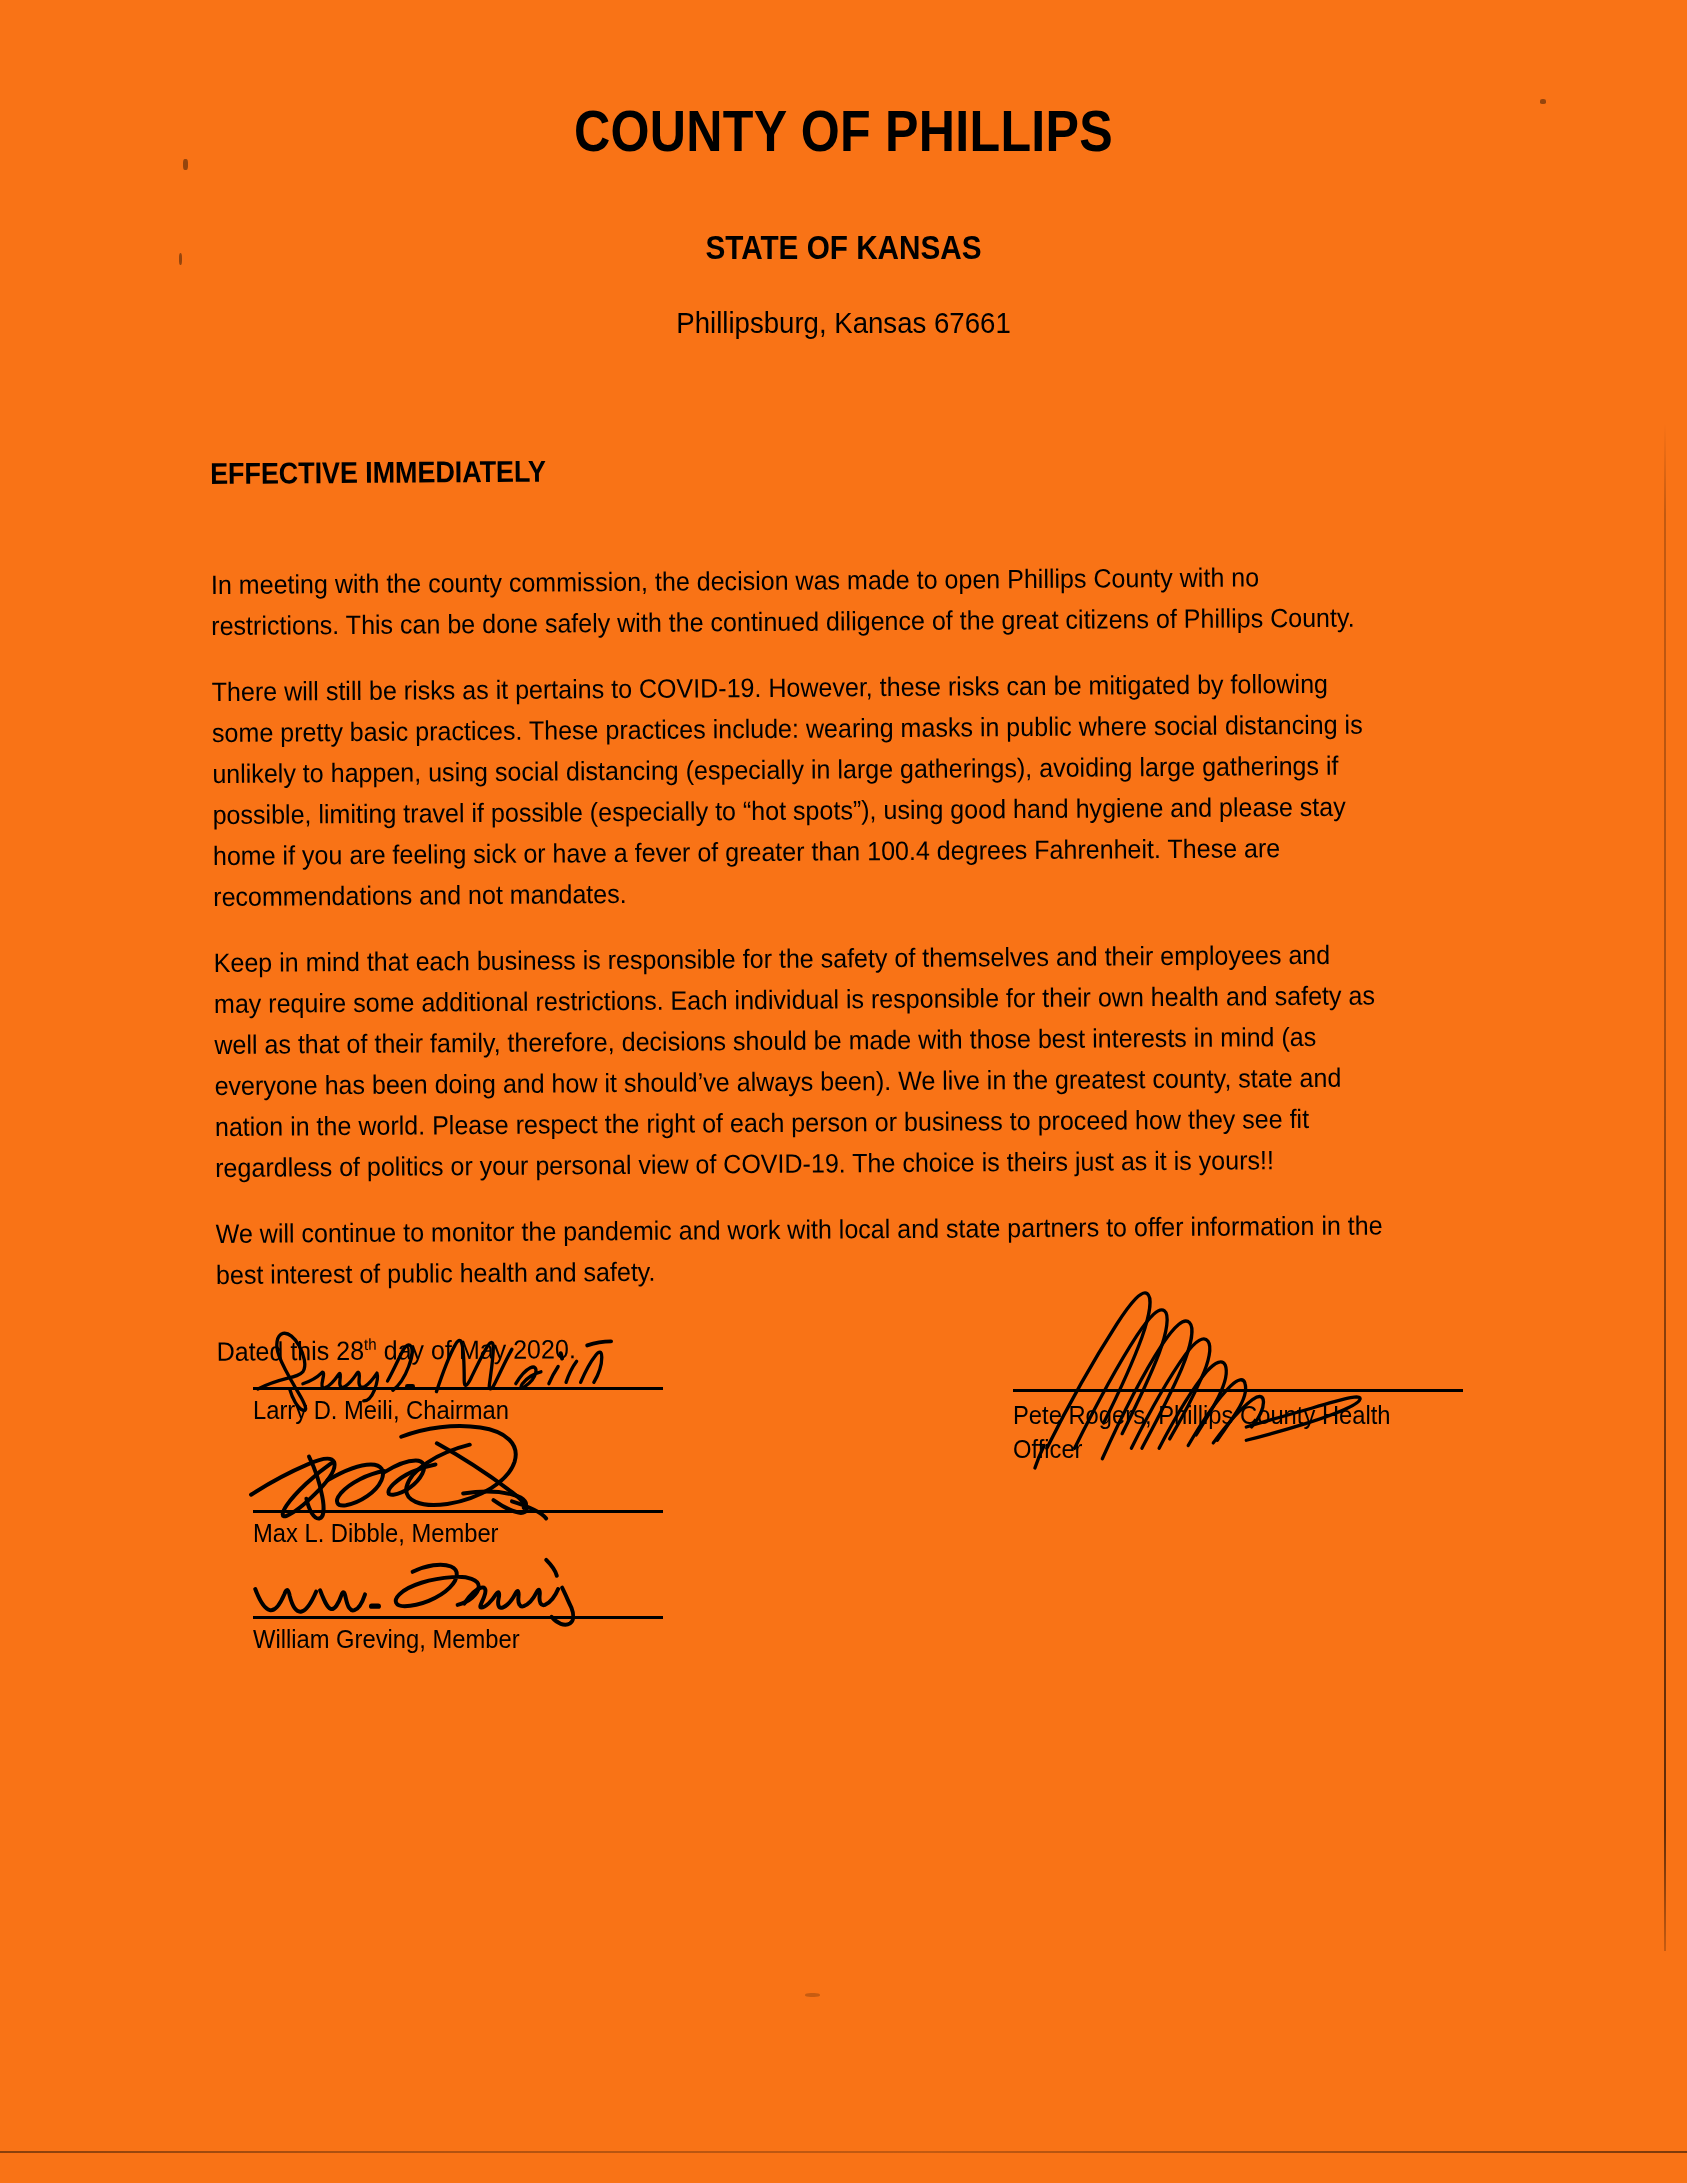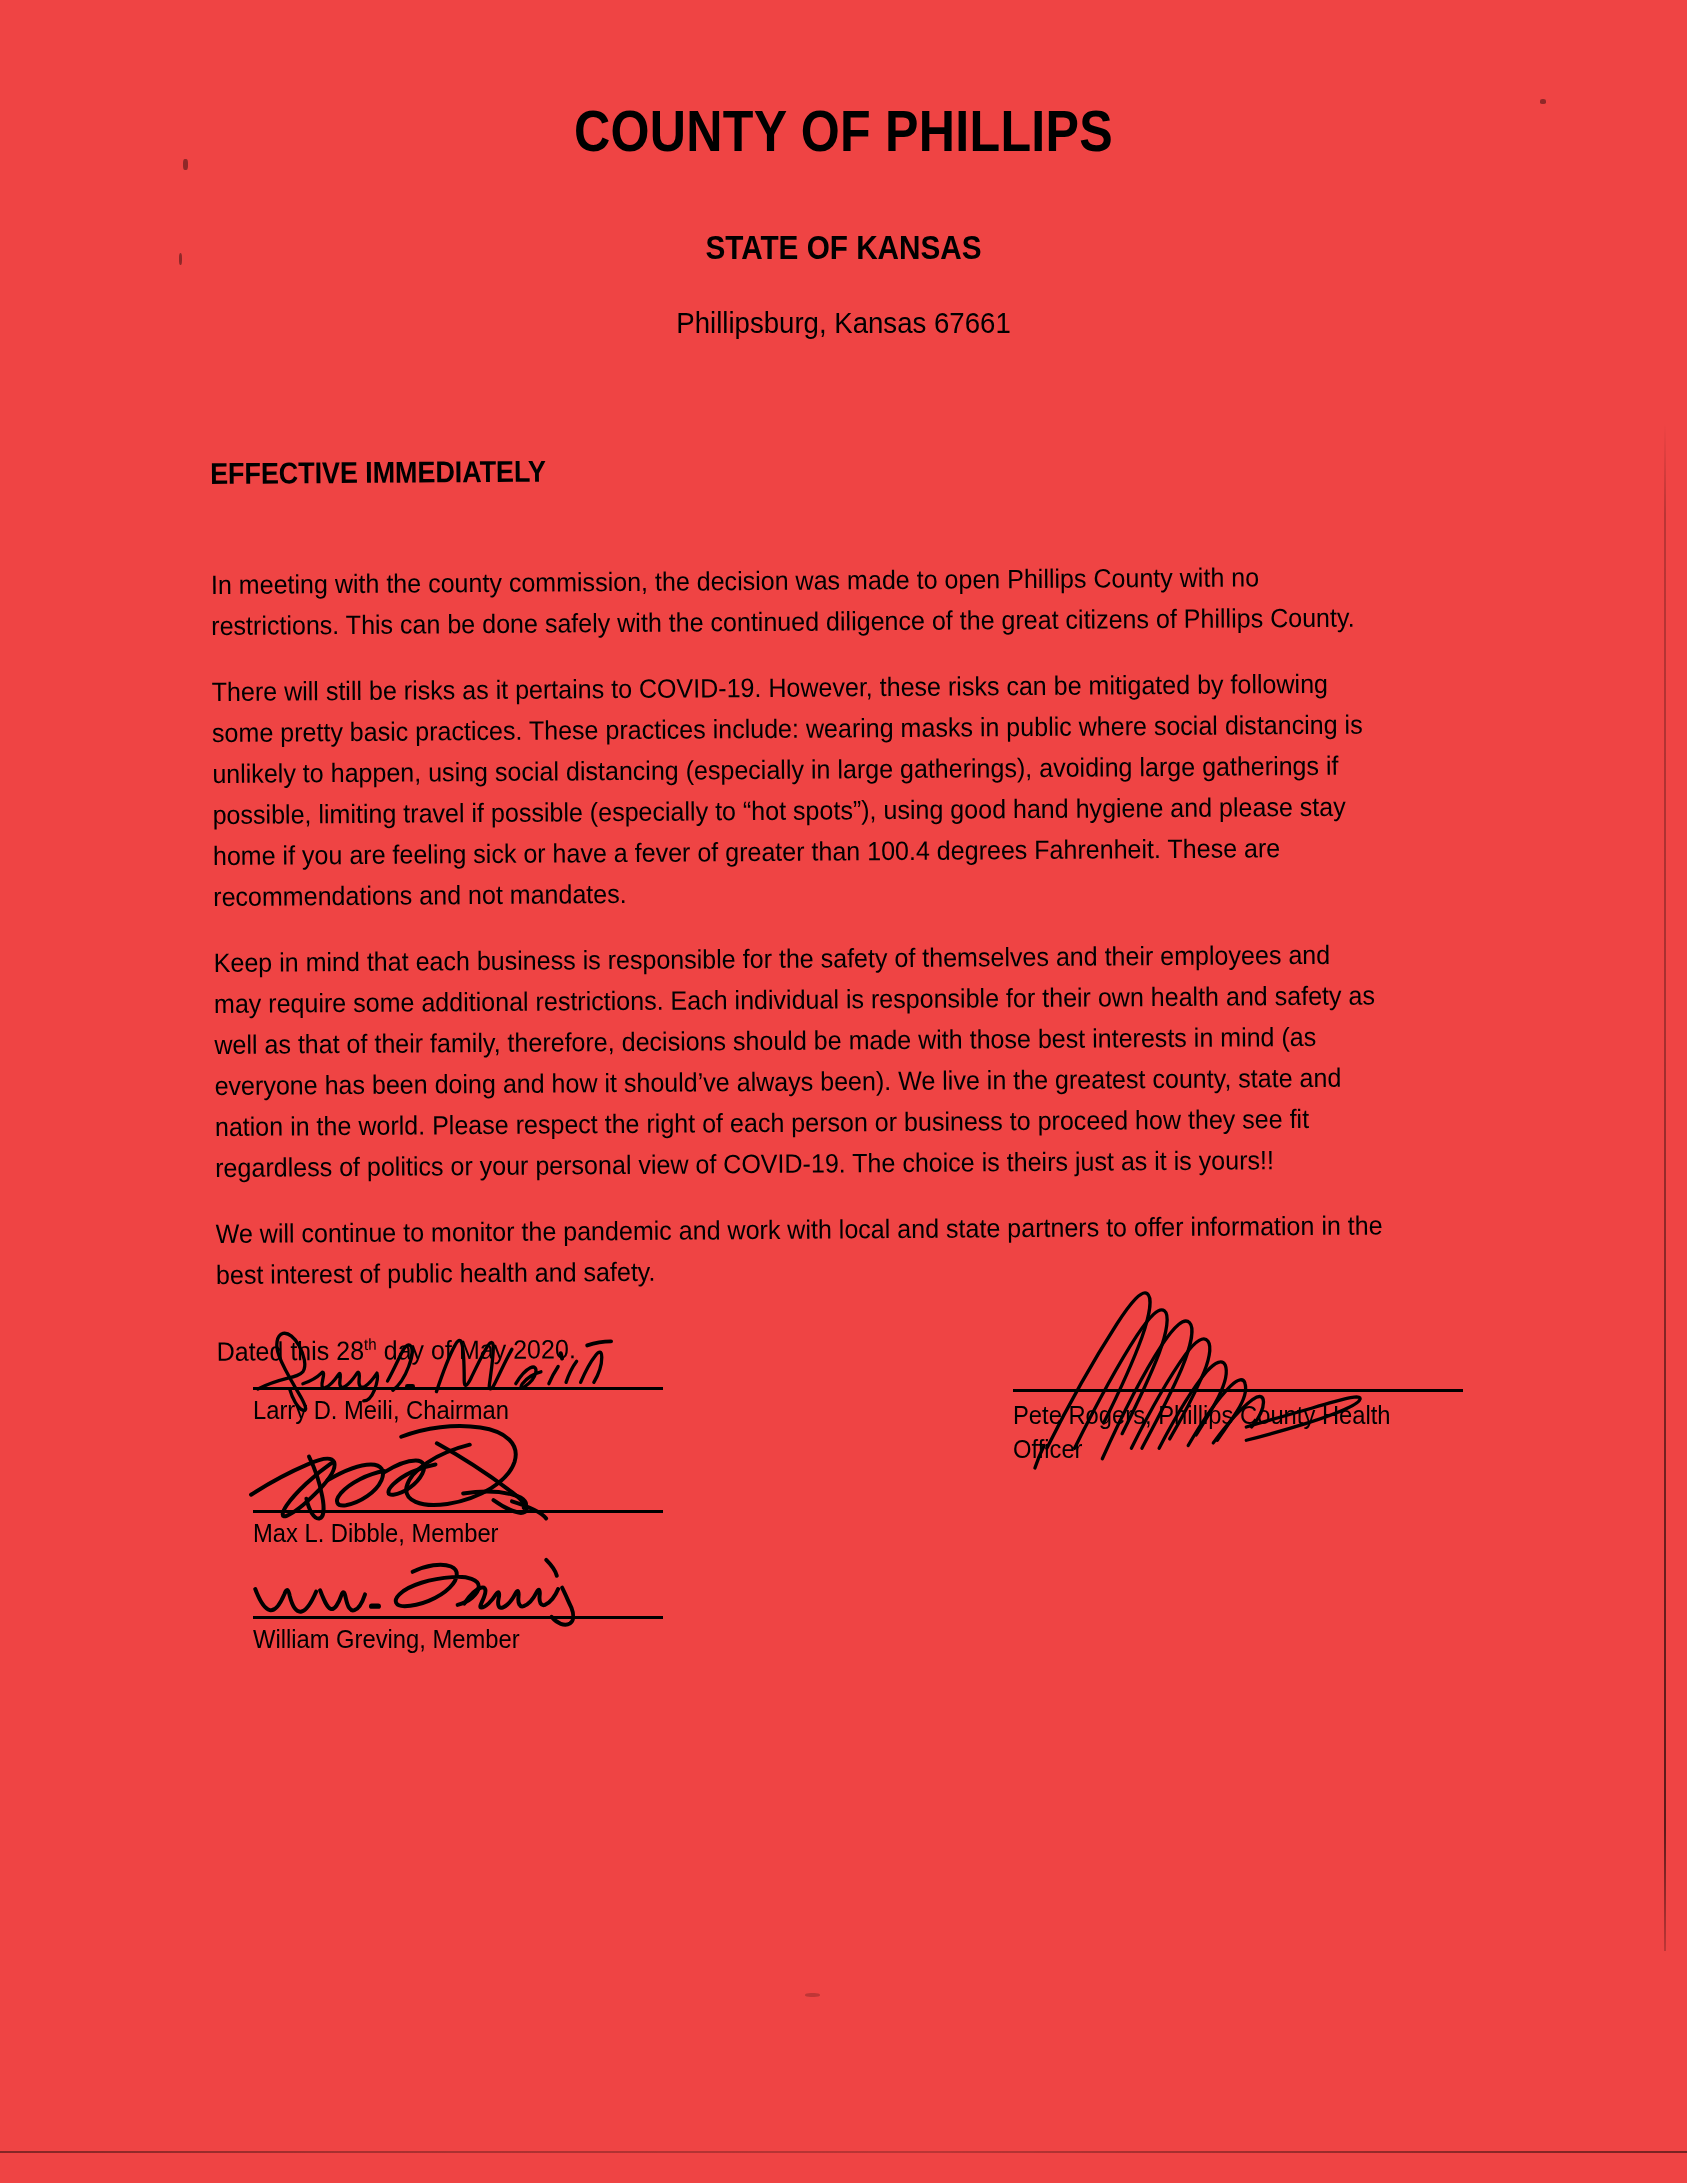--- a/index.html
+++ b/index.html
@@ -12,21 +12,21 @@
     height: 2183px;
     position: relative;
     overflow: hidden;
     font-family: "Liberation Sans", sans-serif;
     color: #000000;
   }
 
   .page {
     position: absolute;
     inset: 0;
-    background: #ef4444;
+    background: #f97316;
   }
 
   
   .scan-edge-right {
     position: absolute;
     top: 423px;
     right: 21px;
     width: 2px;
     height: 1528px;
     background: linear-gradient(to bottom,

